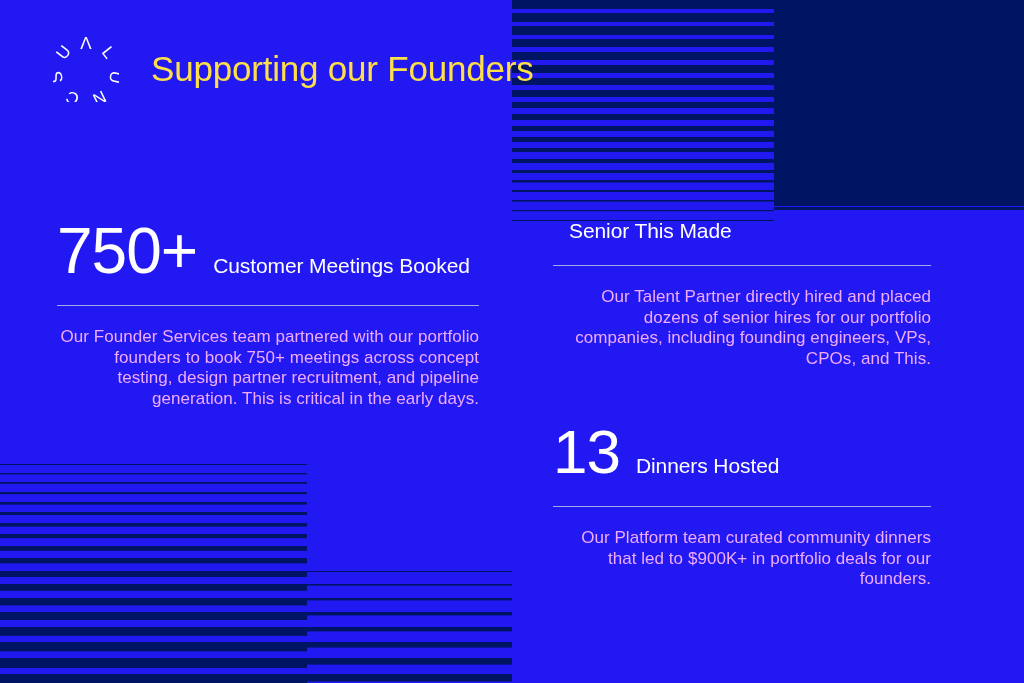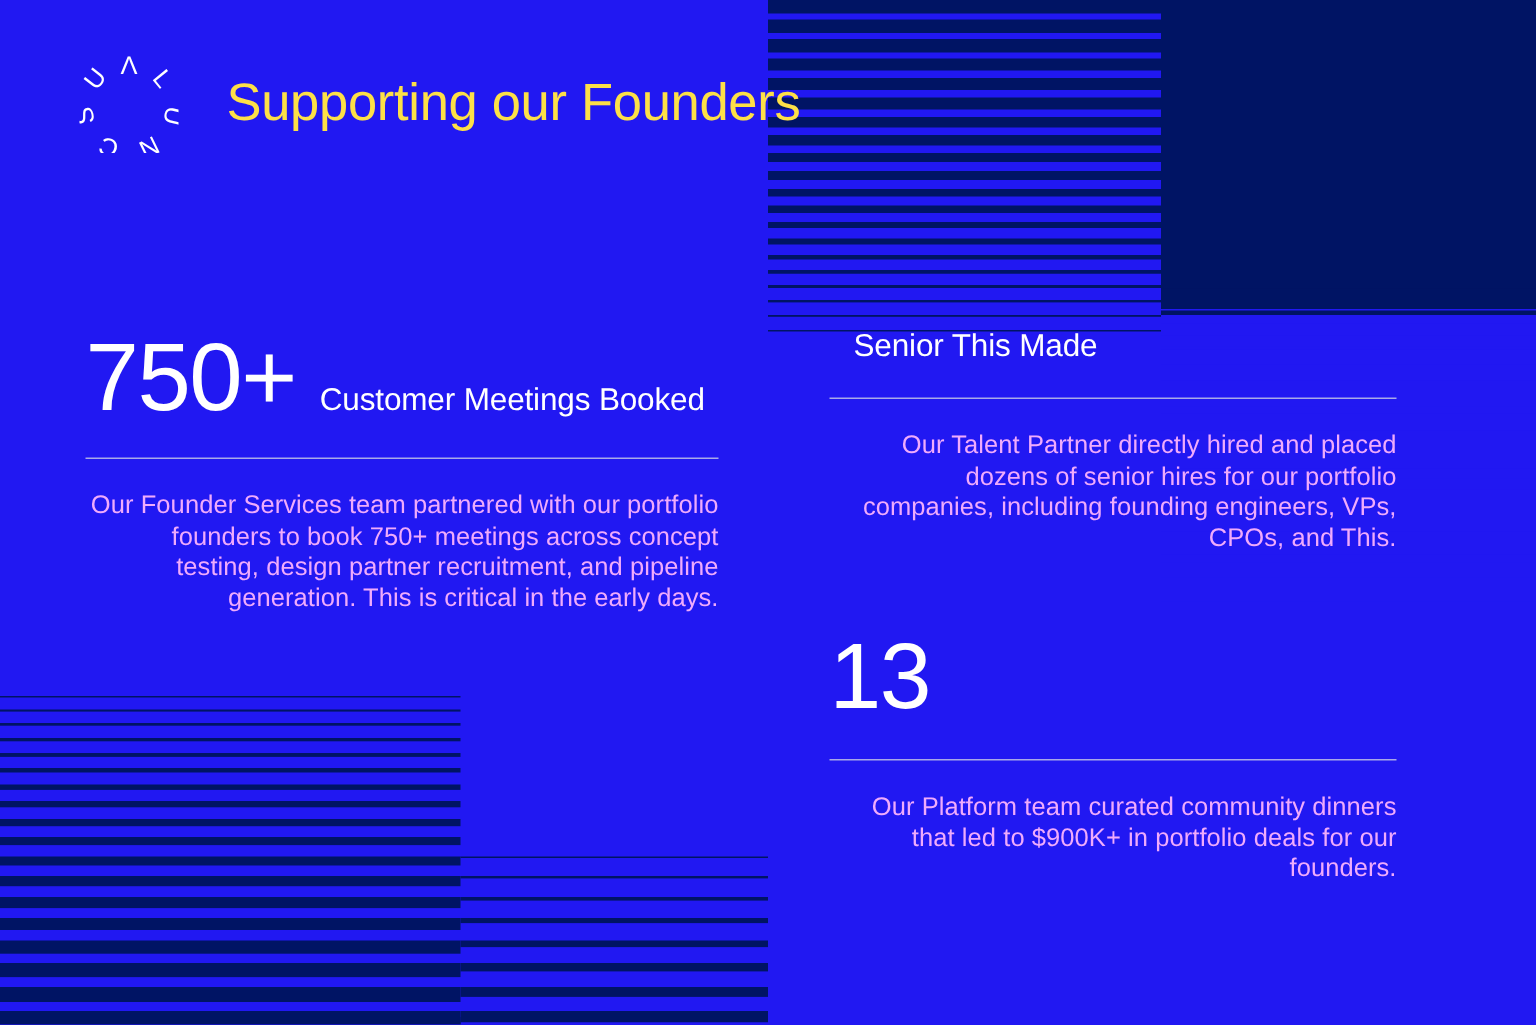--- a/index.html
+++ b/index.html
@@ -257,18 +257,19 @@
     <div class="stat-head">
       <span class="stat-label">Senior This Made</span>
     </div>
     <div class="stat-rule"></div>
     <p class="stat-body">Our Talent Partner directly hired and placed dozens of senior hires for our portfolio companies, including founding engineers, VPs, CPOs, and This.</p>
   </div>
 
   <div class="stat" id="stat-dinners">
     <div class="stat-head">
       <span class="stat-value">13</span>
+      <span class="stat-label">Dinners Hosted</span>
     </div>
     <div class="stat-rule"></div>
     <p class="stat-body">Our Platform team curated community dinners that led to $900K+ in portfolio deals for our founders.</p>
   </div>
 
 </div>
 
 </body></html>

